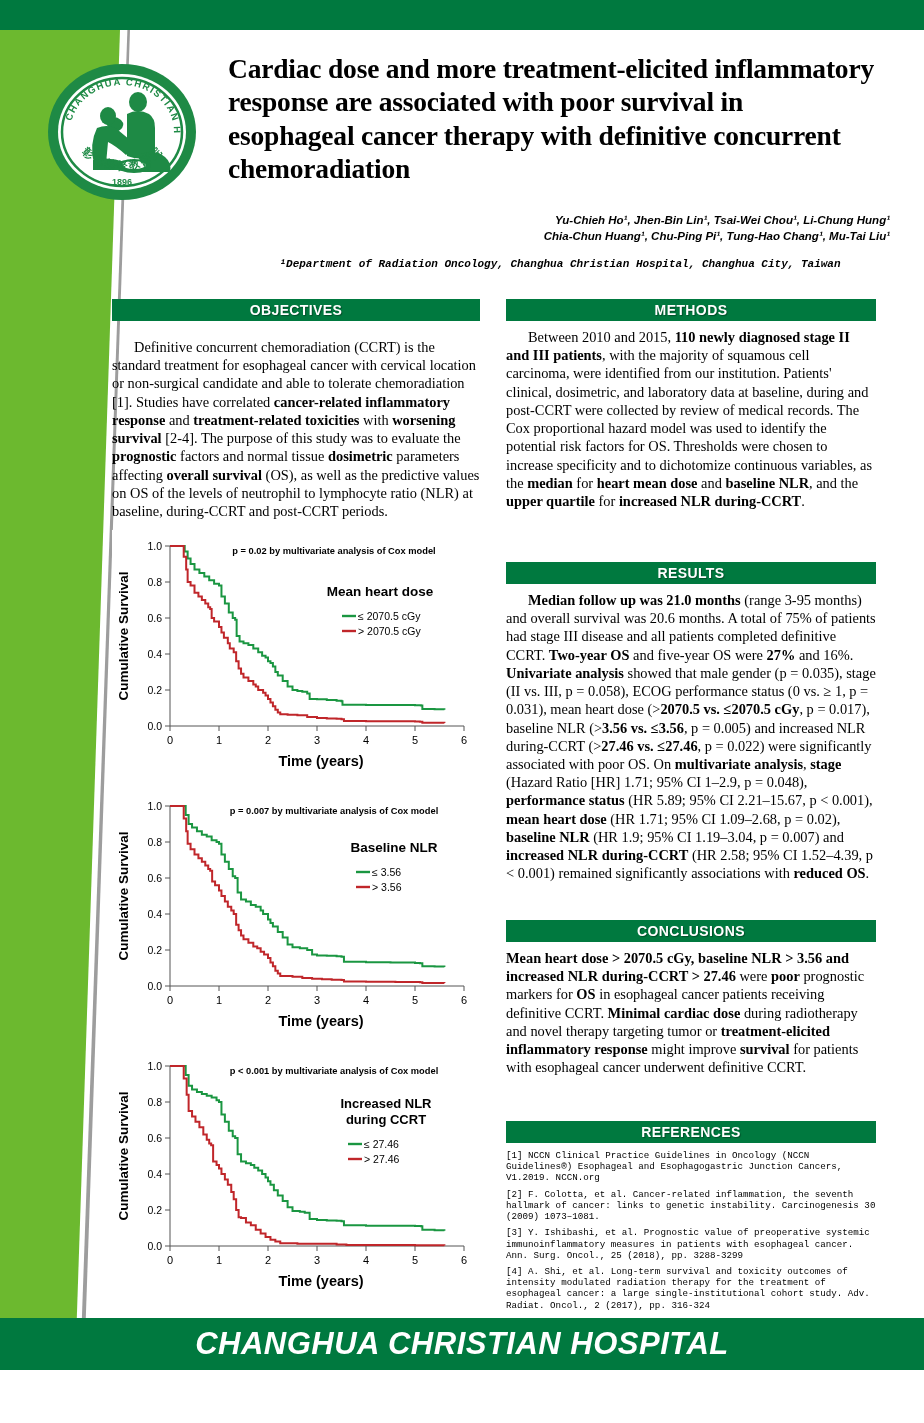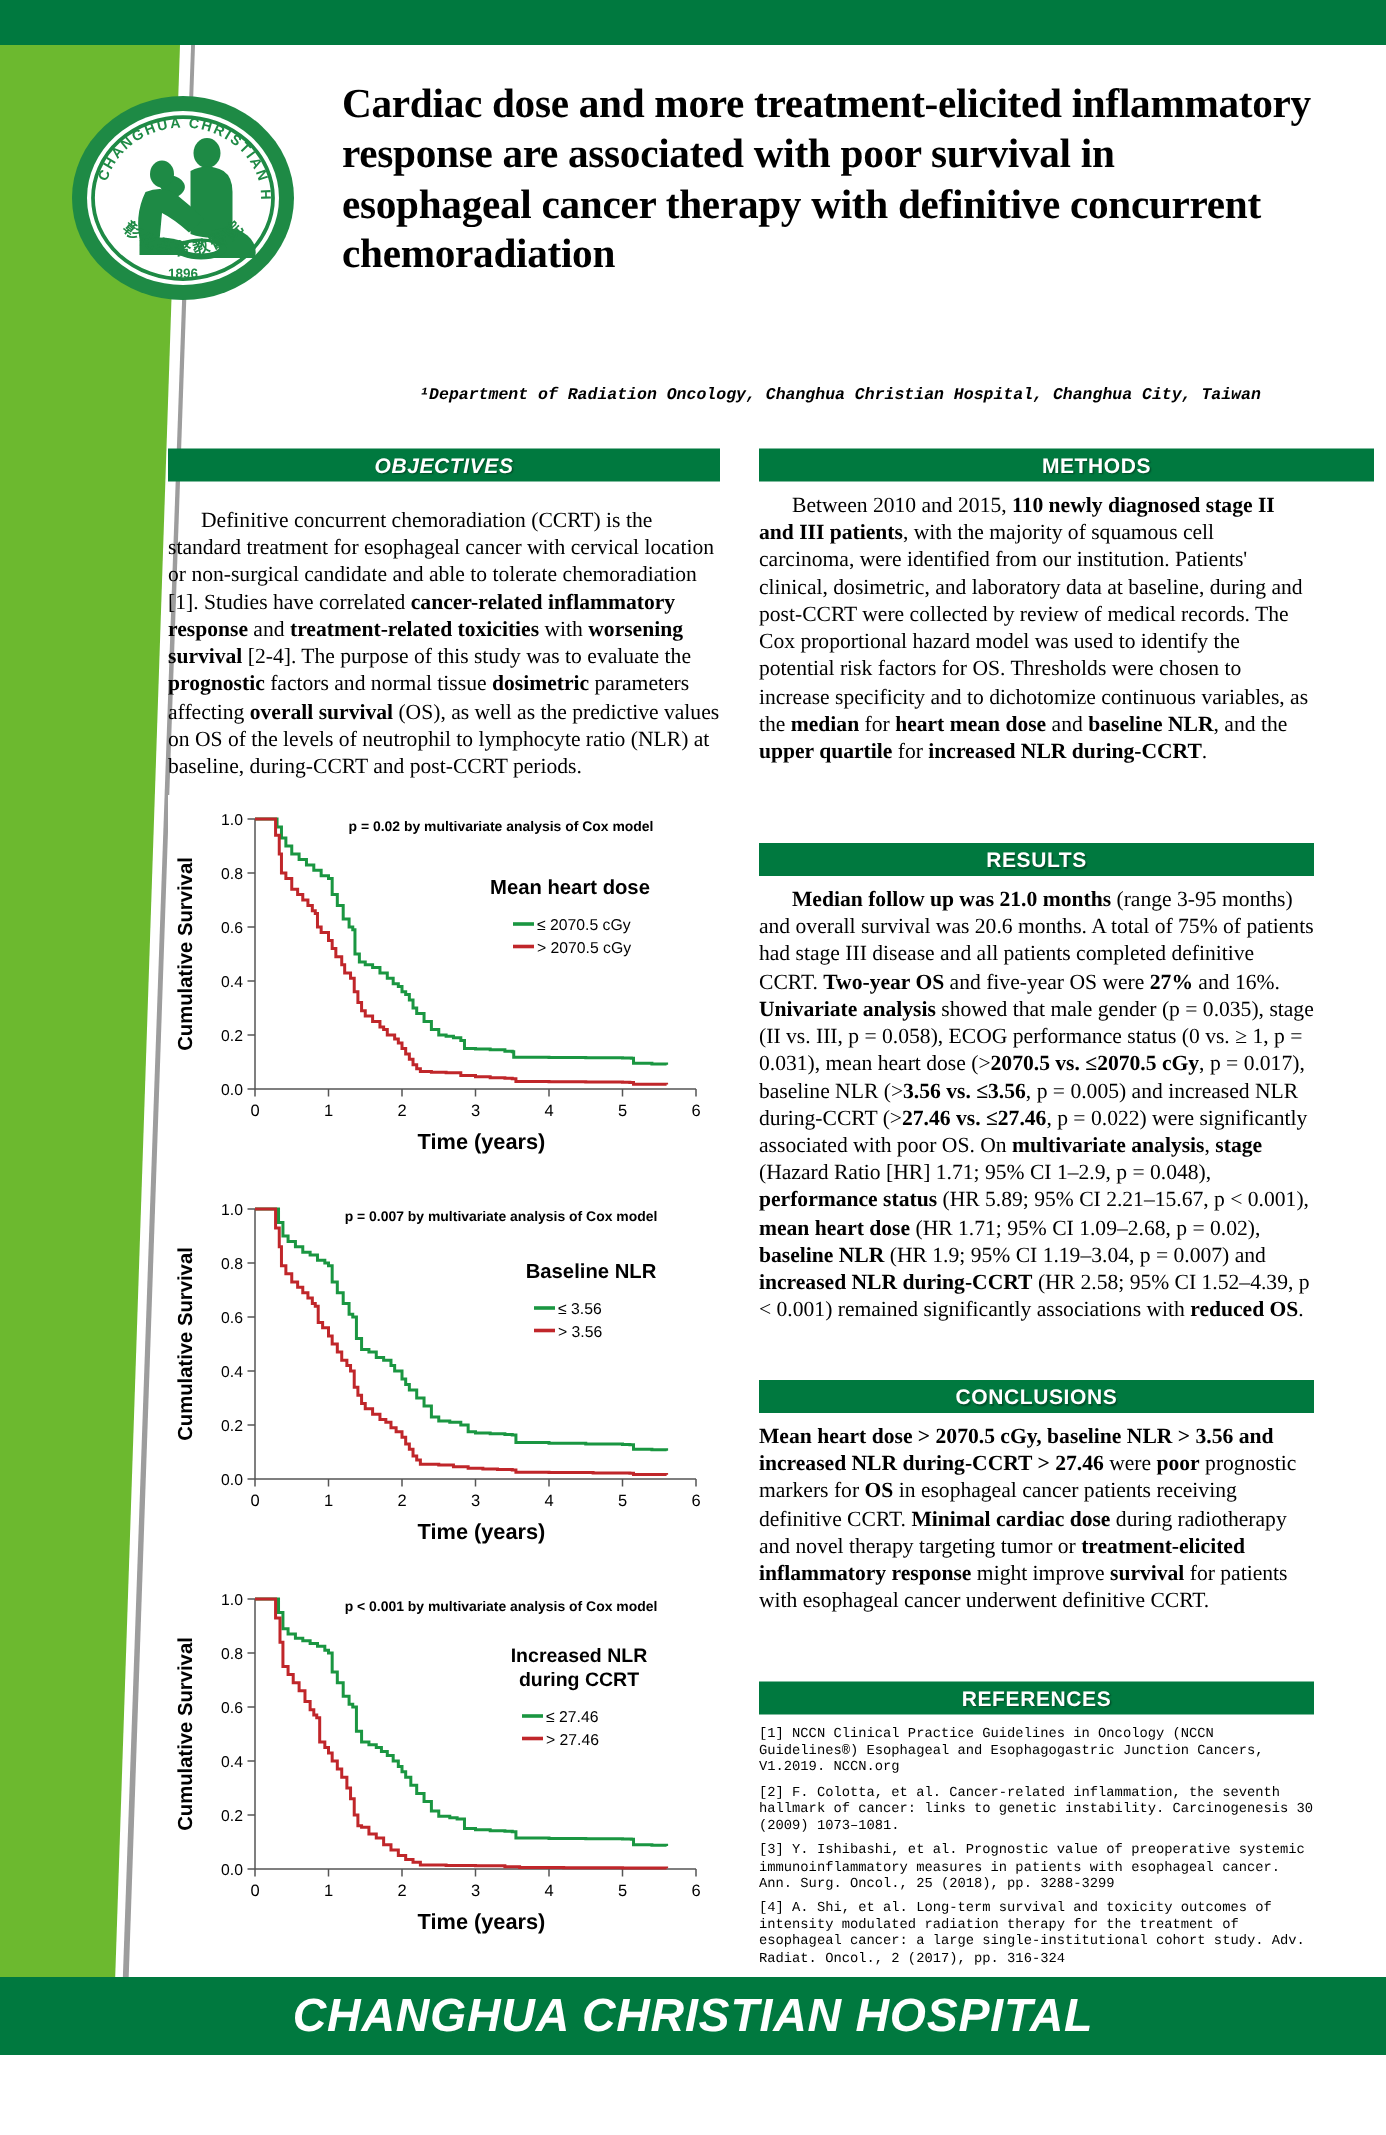--- a/index.html
+++ b/index.html
@@ -131,23 +131,27 @@
       <ellipse cx="89" cy="103" rx="12" ry="4" fill="#ffffff"></ellipse>
       <text x="77" y="123" text-anchor="middle" font-family="Liberation Sans, sans-serif" font-size="9" font-weight="bold" fill="#1e8a45">1896</text>
       <path id="arcBot" d="M 28 76 A 52 47 0 0 0 126 76" fill="none"></path>
       <text font-family="Liberation Sans, sans-serif" font-size="11" font-weight="bold" fill="#1e8a45" letter-spacing="2">
         <textPath href="#arcBot" startOffset="14%">彰化基督教醫院</textPath>
       </text>
     </svg>
   </div>
 
   <div class="title">Cardiac dose and more treatment-elicited inflammatory response are associated with poor survival in esophageal cancer therapy with definitive concurrent chemoradiation</div>
+  <div class="authors">
+    <div>Yu-Chieh Ho¹, Jhen-Bin Lin¹, Tsai-Wei Chou¹, Li-Chung Hung¹</div>
+    <div>Chia-Chun Huang¹, Chu-Ping Pi¹, Tung-Hao Chang¹, Mu-Tai Liu¹</div>
+  </div>
   <div class="affil">¹Department of Radiation Oncology, Changhua Christian Hospital, Changhua City, Taiwan</div>
 
-  <div class="sechead col-left" style="top:299px;font-style:italic;">OBJECTIVES</div>
+  <div class="sechead col-left" style="top:299px;">OBJECTIVES</div>
   <div class="secbody col-left" style="top:328px;margin-top:10px;">
     <p>Definitive concurrent chemoradiation (CCRT) is the standard treatment for esophageal cancer with cervical location or non-surgical candidate and able to tolerate chemoradiation [1]. Studies have correlated <b>cancer-related inflammatory response</b> and <b>treatment-related toxicities</b> with <b>worsening survival</b> [2-4]. The purpose of this study was to evaluate the <b>prognostic</b> factors and normal tissue <b>dosimetric</b> parameters affecting <b>overall survival</b> (OS), as well as the predictive values on OS of the levels of neutrophil to lymphocyte ratio (NLR) at baseline, during-CCRT and post-CCRT periods.</p>
   </div>
 
   <div class="chart" style="top:530px;">
     <svg viewBox="0 0 368 252" width="368" height="252">
       <g>
           <line x1="58" y1="16" x2="58" y2="196" stroke="#555" stroke-width="1"></line>
           <line x1="58" y1="196" x2="352" y2="196" stroke="#555" stroke-width="1"></line>
           <line x1="53" y1="196" x2="58" y2="196" stroke="#555" stroke-width="1"></line>
@@ -274,21 +278,21 @@
           <text x="274" y="58" text-anchor="middle" font-family="Liberation Sans, sans-serif" font-size="13" font-weight="bold" fill="#000">Increased NLR</text>
           <text x="274" y="74" text-anchor="middle" font-family="Liberation Sans, sans-serif" font-size="13" font-weight="bold" fill="#000">during CCRT</text>
           <line x1="236" y1="94" x2="250" y2="94" stroke="#1a9641" stroke-width="2.4"></line>
           <text x="252" y="98" font-family="Liberation Sans, sans-serif" font-size="10.5" fill="#000">≤ 27.46</text>
           <line x1="236" y1="109" x2="250" y2="109" stroke="#c0262a" stroke-width="2.4"></line>
           <text x="252" y="113" font-family="Liberation Sans, sans-serif" font-size="10.5" fill="#000">&gt; 27.46</text>
         </g>
     </svg>
   </div>
 
-  <div class="sechead col-right" style="top:299px;padding-left:40px;">METHODS</div>
+  <div class="sechead col-right" style="top:299px;">METHODS</div>
   <div class="secbody col-right" style="top:328px;">
     <p>Between 2010 and 2015, <b>110 newly diagnosed stage II and III patients</b>, with the majority of squamous cell carcinoma, were identified from our institution. Patients' clinical, dosimetric, and laboratory data at baseline, during and post-CCRT were collected by review of medical records. The Cox proportional hazard model was used to identify the potential risk factors for OS. Thresholds were chosen to increase specificity and to dichotomize continuous variables, as the <b>median</b> for <b>heart mean dose</b> and <b>baseline NLR</b>, and the <b>upper quartile</b> for <b>increased NLR during-CCRT</b>.</p>
   </div>
 
   <div class="sechead col-right" style="top:562px;">RESULTS</div>
   <div class="secbody col-right" style="top:591px;">
     <p><b>Median follow up was 21.0 months</b> (range 3-95 months) and overall survival was 20.6 months. A total of 75% of patients had stage III disease and all patients completed definitive CCRT. <b>Two-year OS</b> and five-year OS were <b>27%</b> and 16%. <b>Univariate analysis</b> showed that male gender (p = 0.035), stage (II vs. III, p = 0.058), ECOG performance status (0 vs. ≥ 1, p = 0.031), mean heart dose (&gt;<b>2070.5 vs. ≤2070.5 cGy</b>, p = 0.017), baseline NLR (&gt;<b>3.56 vs. ≤3.56</b>, p = 0.005) and increased NLR during-CCRT (&gt;<b>27.46 vs. ≤27.46</b>, p = 0.022) were significantly associated with poor OS. On <b>multivariate analysis</b>, <b>stage</b> (Hazard Ratio [HR] 1.71; 95% CI 1–2.9, p = 0.048), <b>performance status</b> (HR 5.89; 95% CI 2.21–15.67, p &lt; 0.001), <b>mean heart dose</b> (HR 1.71; 95% CI 1.09–2.68, p = 0.02), <b>baseline NLR</b> (HR 1.9; 95% CI 1.19–3.04, p = 0.007) and <b>increased NLR during-CCRT</b> (HR 2.58; 95% CI 1.52–4.39, p &lt; 0.001) remained significantly associations with <b>reduced OS</b>.</p>
   </div>
 
   <div class="sechead col-right" style="top:920px;">CONCLUSIONS</div>

